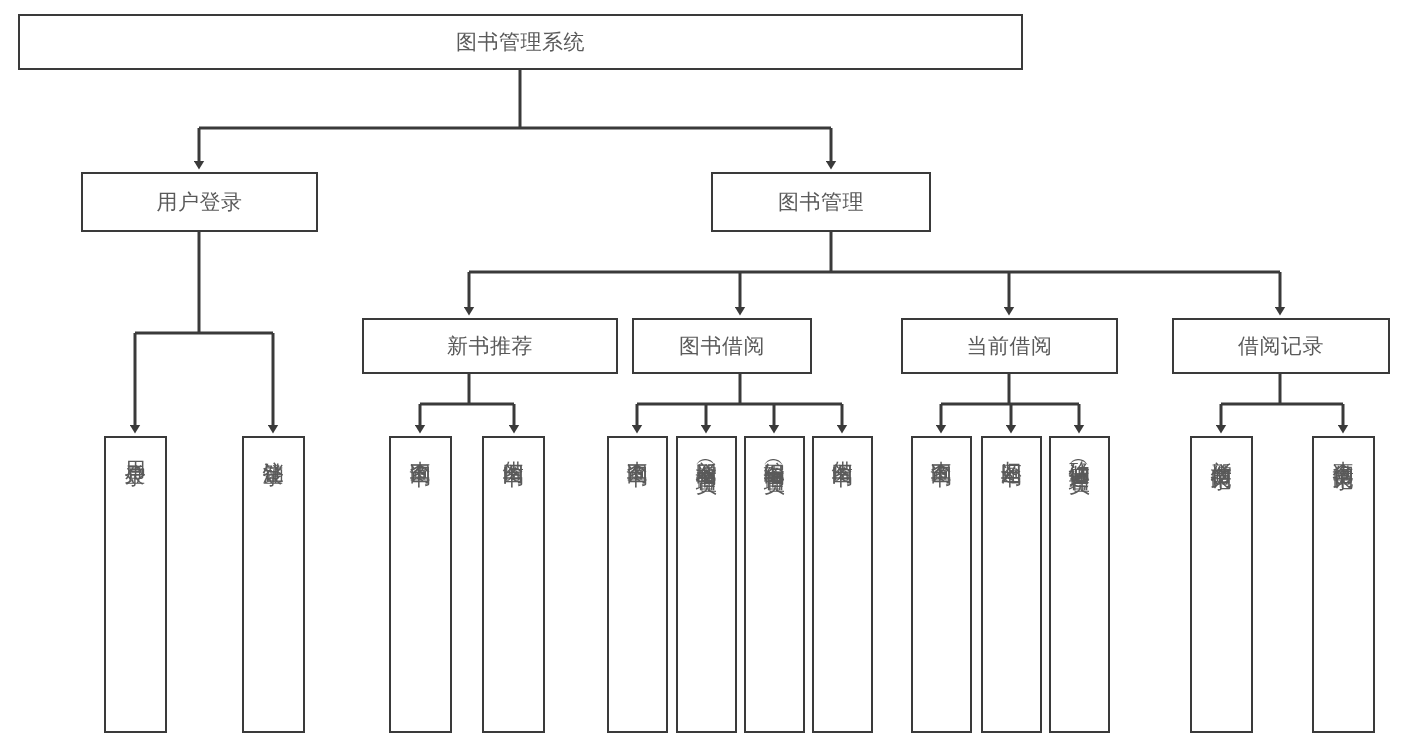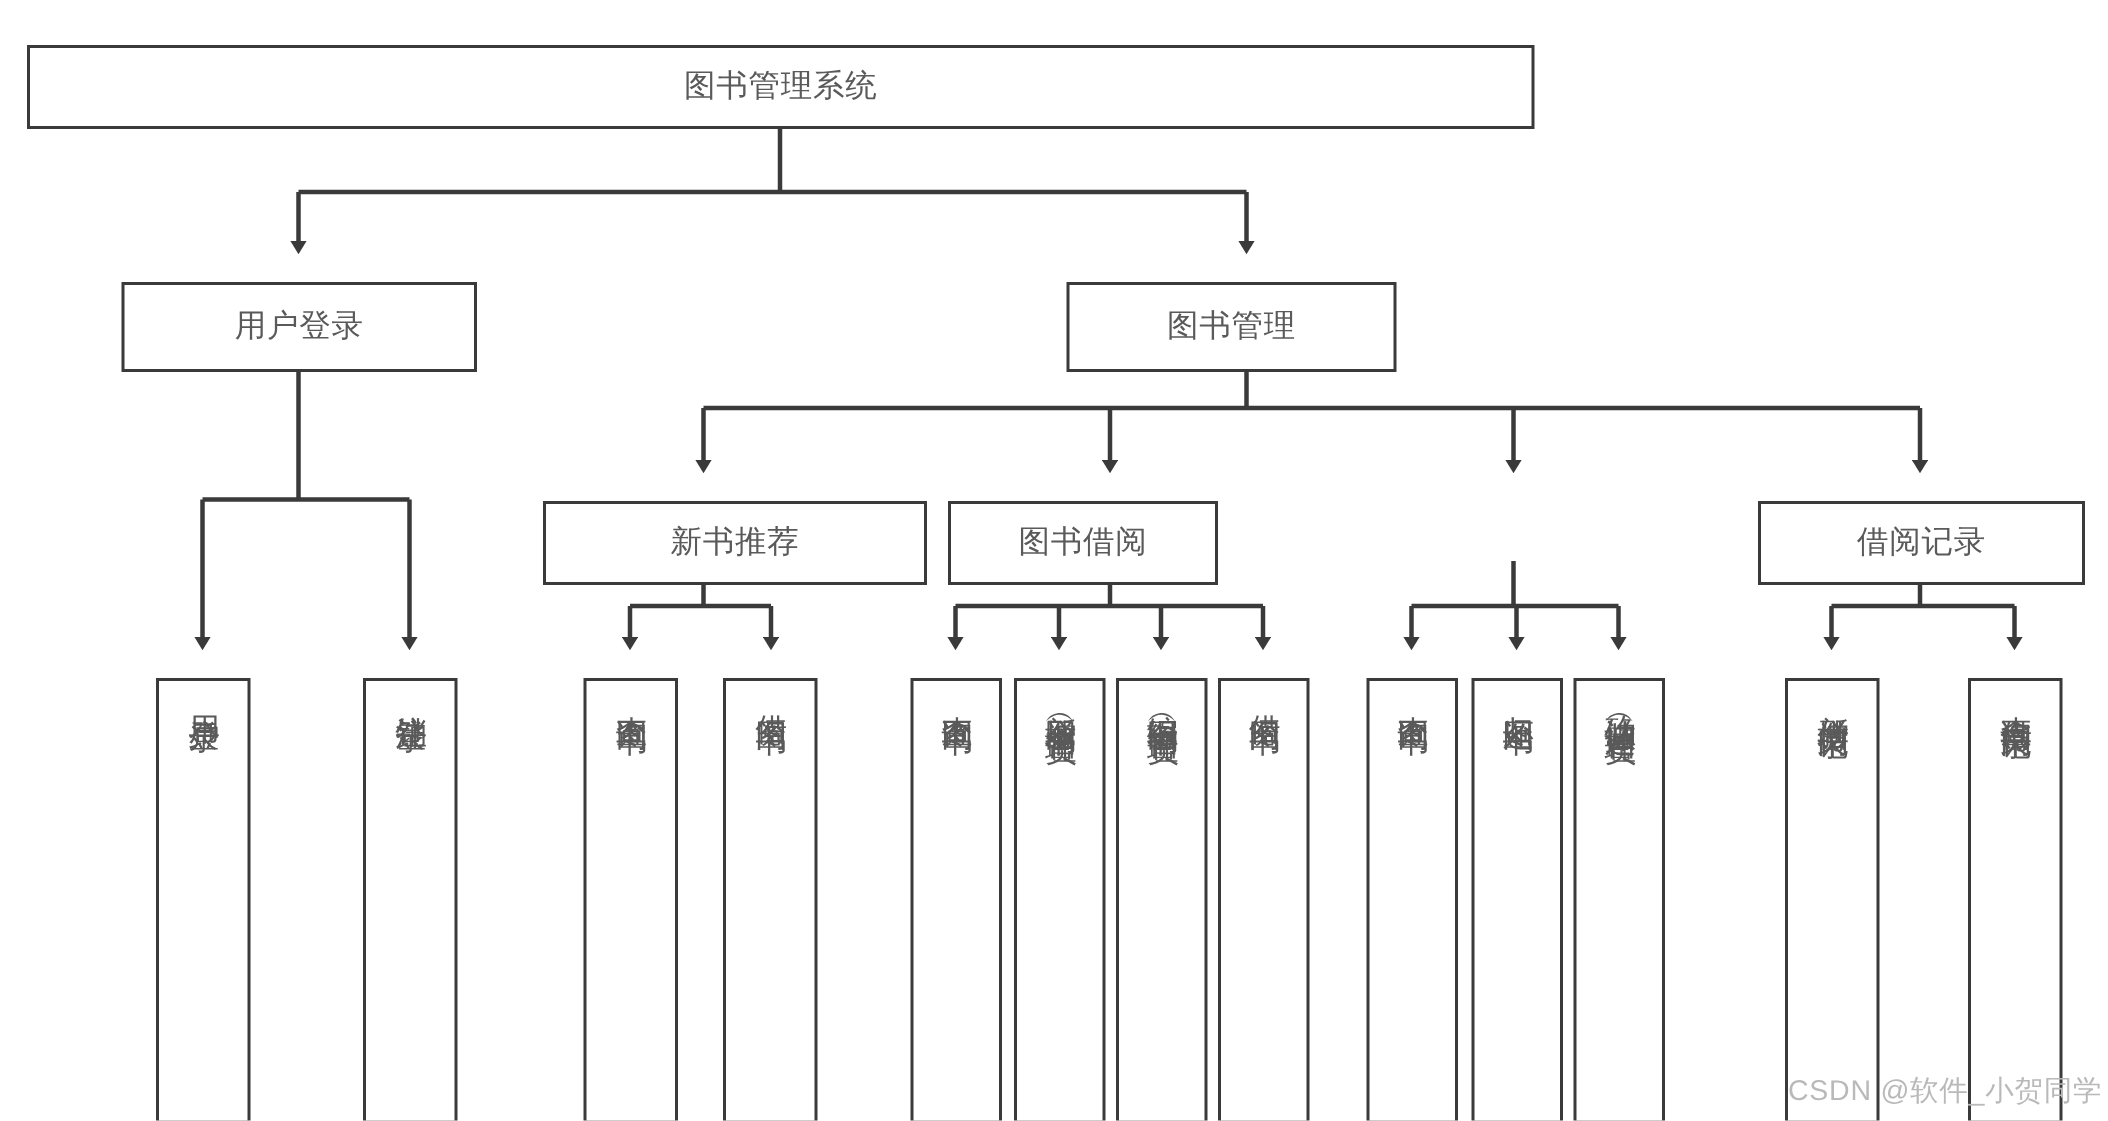--- a/index.html
+++ b/index.html
@@ -29,21 +29,20 @@
   }
   .node {
     position: absolute;
     box-sizing: border-box;
     background: #ffffff;
     border: 2px solid #3a3a3a;
     display: flex;
     align-items: center;
     justify-content: center;
     overflow: hidden;
-    margin-top: 16px;
   }
   .node-label {
     color: #5a5a5a;
     font-size: 21px;
     line-height: 1.12;
     letter-spacing: 0.5px;
     white-space: nowrap;
     text-align: center;
   }
   .node.leaf {
@@ -132,20 +131,23 @@
   <div class="node" style="left:711px; top:172px; width:220px; height:60px;">
     <span class="node-label">图书管理</span>
   </div>
 
   <div class="node" style="left:362px; top:318px; width:256px; height:56px;">
     <span class="node-label">新书推荐</span>
   </div>
   <div class="node" style="left:632px; top:318px; width:180px; height:56px;">
     <span class="node-label">图书借阅</span>
   </div>
+  <div class="node" style="left:901px; top:318px; width:217px; height:56px;">
+    <span class="node-label">当前借阅</span>
+  </div>
   <div class="node" style="left:1172px; top:318px; width:218px; height:56px;">
     <span class="node-label">借阅记录</span>
   </div>
 
   <div class="node leaf" style="left:104px; top:436px; width:63px; height:297px;">
     <span class="node-label">用户登录</span>
   </div>
   <div class="node leaf" style="left:242px; top:436px; width:63px; height:297px;">
     <span class="node-label">注销登录</span>
   </div>
@@ -176,15 +178,14 @@
   <div class="node leaf" style="left:1049px; top:436px; width:61px; height:297px;">
     <span class="node-label">确认归还（管理员）</span>
   </div>
   <div class="node leaf" style="left:1190px; top:436px; width:63px; height:297px;">
     <span class="node-label">新增借阅记录</span>
   </div>
   <div class="node leaf" style="left:1312px; top:436px; width:63px; height:297px;">
     <span class="node-label">查询借阅记录</span>
   </div>
 
-  <div class="watermark" style="left:1192px; top:714px;">CSDN @软件_小贺同学</div>
 
 </div>
 
 </body></html>

